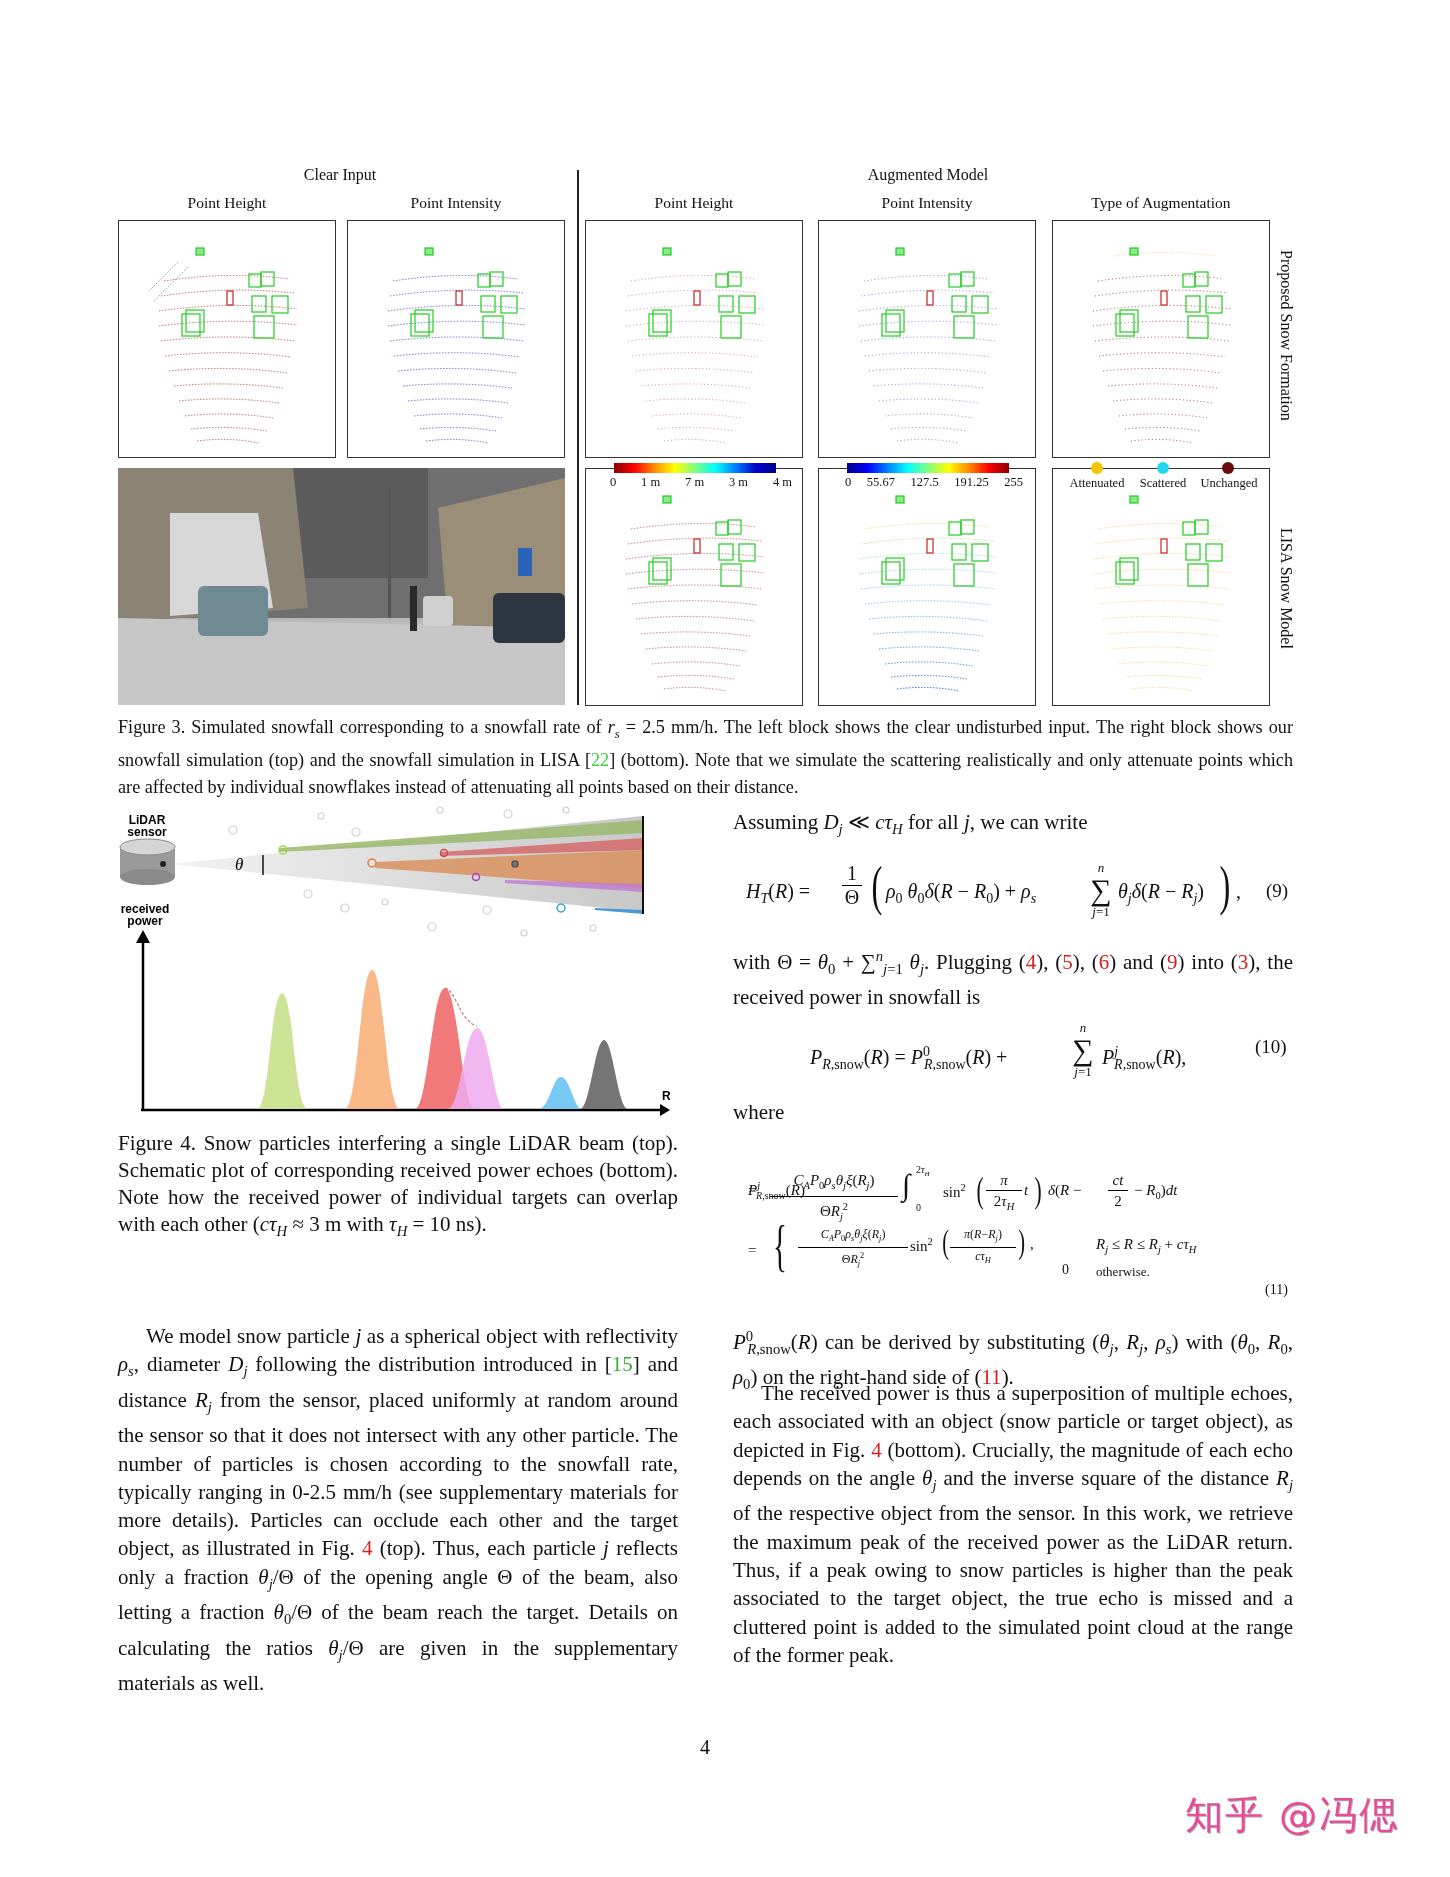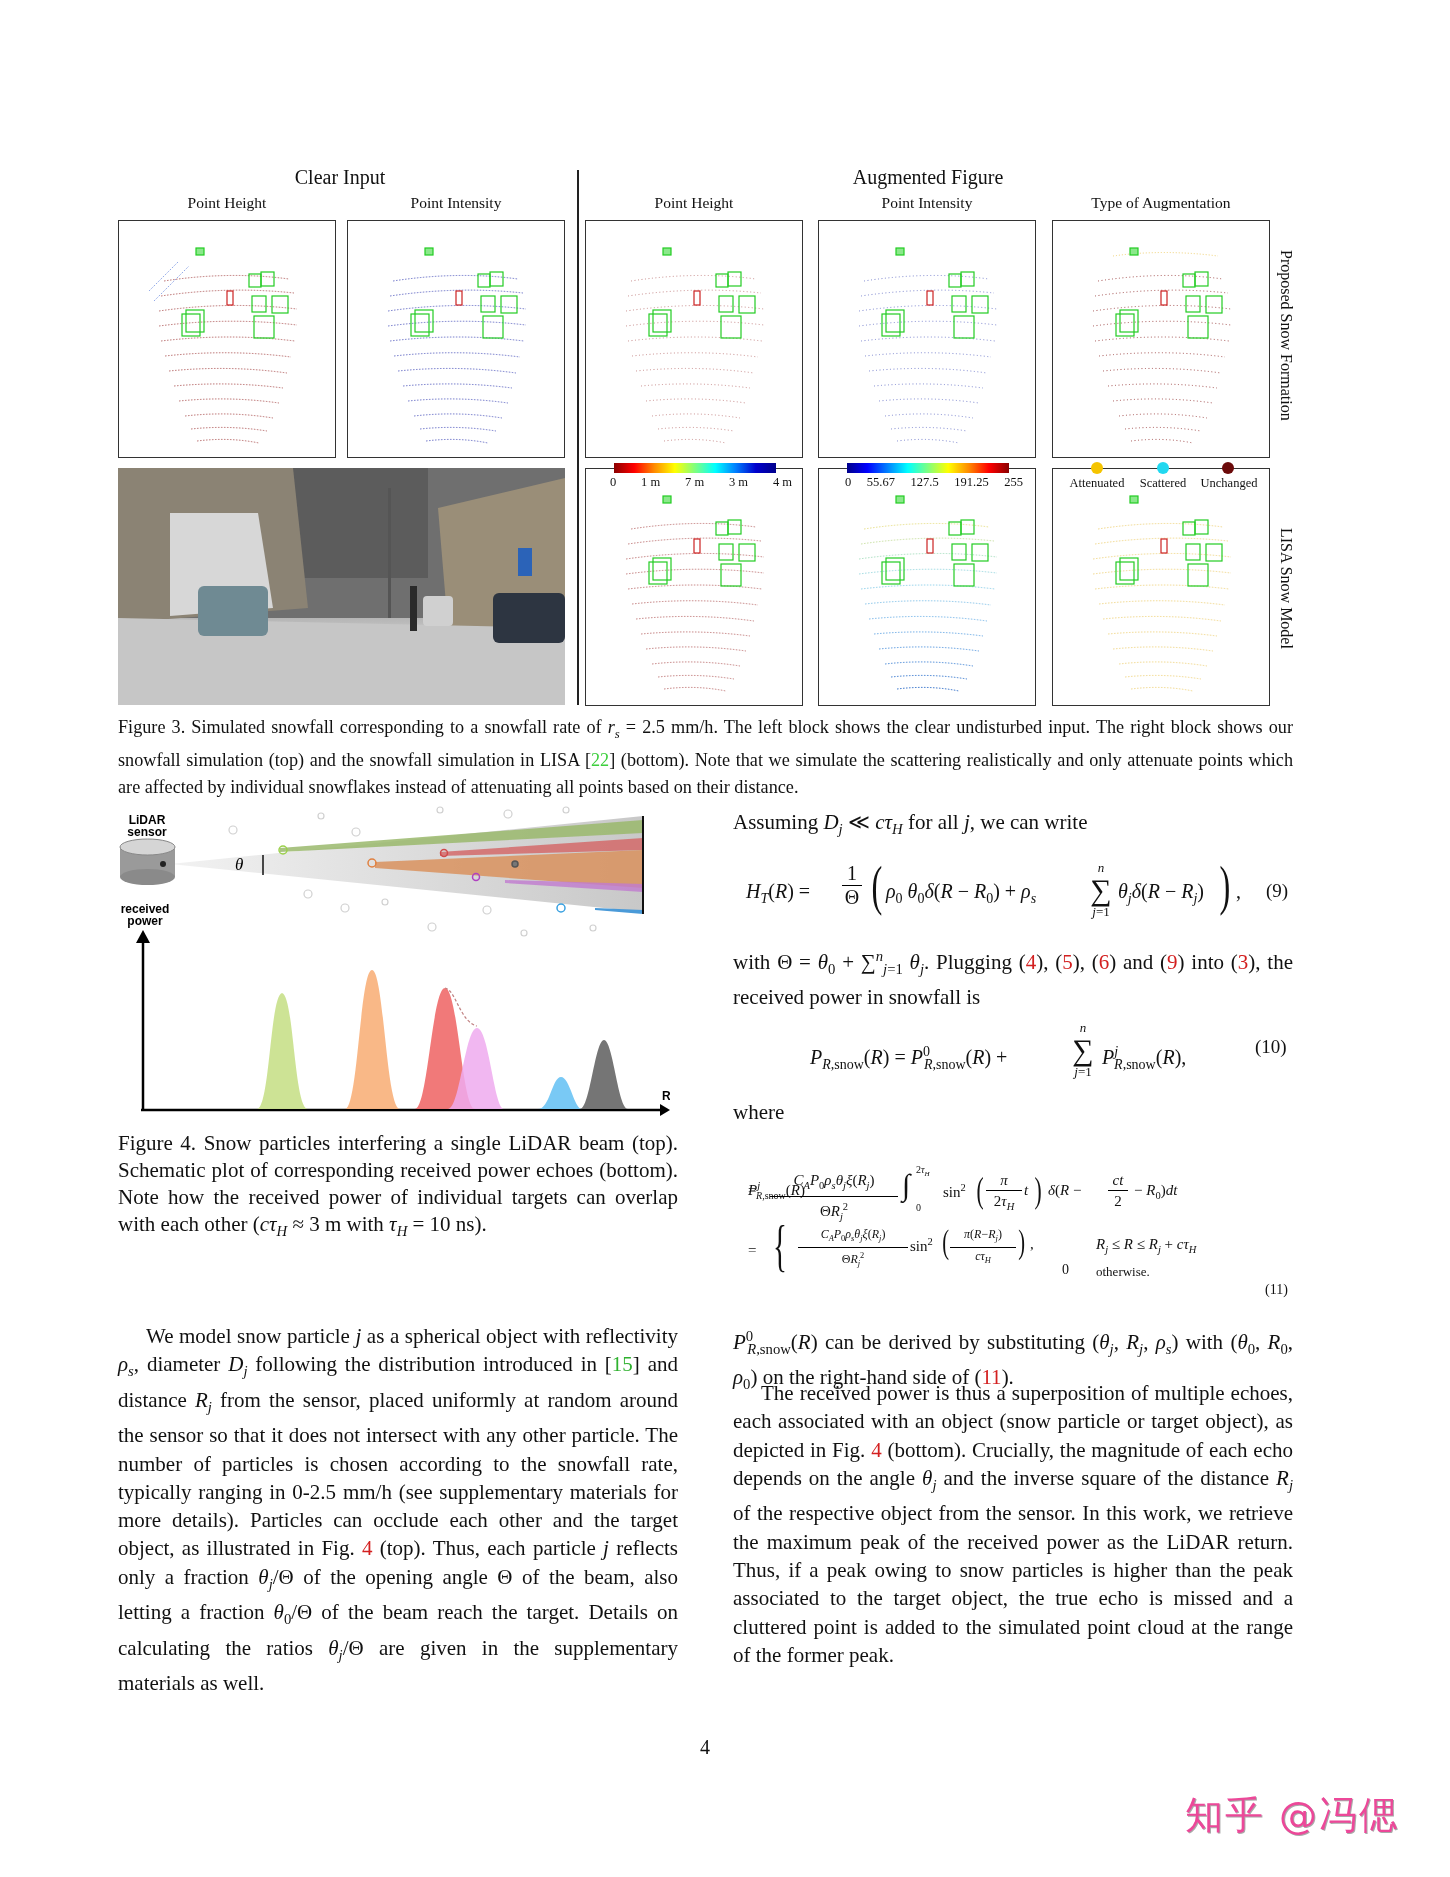--- a/index.html
+++ b/index.html
@@ -1,18 +1,18 @@
 <!DOCTYPE html>
 <html><head>
 <meta charset="utf-8">
 <style>
   html,body{margin:0;padding:0;background:#fff;}
   body{width:1450px;height:1877px;position:relative;overflow:hidden;font-family:"Liberation Serif","DejaVu Serif",serif;color:#111;}
   .abs{position:absolute;}
-  .fig-title{font-size:20px;text-align:center;}
+  .fig-title{font-size:16px;text-align:center;}
   .sub-title{font-size:15.5px;text-align:center;}
   .panel{position:absolute;border:1.6px solid #333;background:#fff;box-sizing:border-box;overflow:hidden;}
   .vlabel{position:absolute;font-size:16px;writing-mode:vertical-rl;white-space:nowrap;}
   .divider{position:absolute;background:#222;width:1.6px;}
   .caption{font-size:18.2px;line-height:26.5px;text-align:justify;}
   .caption .ref-green{color:#3ecf3e;}
   .body{font-size:21px;line-height:28.3px;text-align:justify;hyphens:manual;}
   .ref-red{color:#d32020;}
   .ref-green{color:#2fb12f;}
   .indent{text-indent:28px;}
@@ -23,21 +23,21 @@
   .legend-dot{position:absolute;width:12px;height:12px;border-radius:50%;}
   .legend-lbl{position:absolute;font-size:12.5px;text-align:center;}
   .watermark{position:absolute;font-family:"DejaVu Sans",sans-serif;font-size:38px;color:#ec4899;letter-spacing:2px;text-shadow:1px 1px 0 #aaa;}
   .pagenum{position:absolute;font-size:20px;}
   sub,sup{font-size:70%;}
 </style>
 </head>
 <body>
 
 <div class="abs fig-title" style="left:240px;top:166px;width:200px;">Clear Input</div>
-<div class="abs fig-title" style="left:828px;top:166px;width:200px;">Augmented Figure</div>
+<div class="abs fig-title" style="left:828px;top:166px;width:200px;">Augmented Model</div>
 
 <div class="abs sub-title" style="left:118px;top:194px;width:218px;">Point Height</div>
 <div class="abs sub-title" style="left:347px;top:194px;width:218px;">Point Intensity</div>
 <div class="abs sub-title" style="left:585px;top:194px;width:218px;">Point Height</div>
 <div class="abs sub-title" style="left:818px;top:194px;width:218px;">Point Intensity</div>
 <div class="abs sub-title" style="left:1052px;top:194px;width:218px;">Type of Augmentation</div>
 
 <div class="divider" style="left:577px;top:170px;height:535px;"></div>
 
 <svg width="0" height="0" style="position:absolute">

